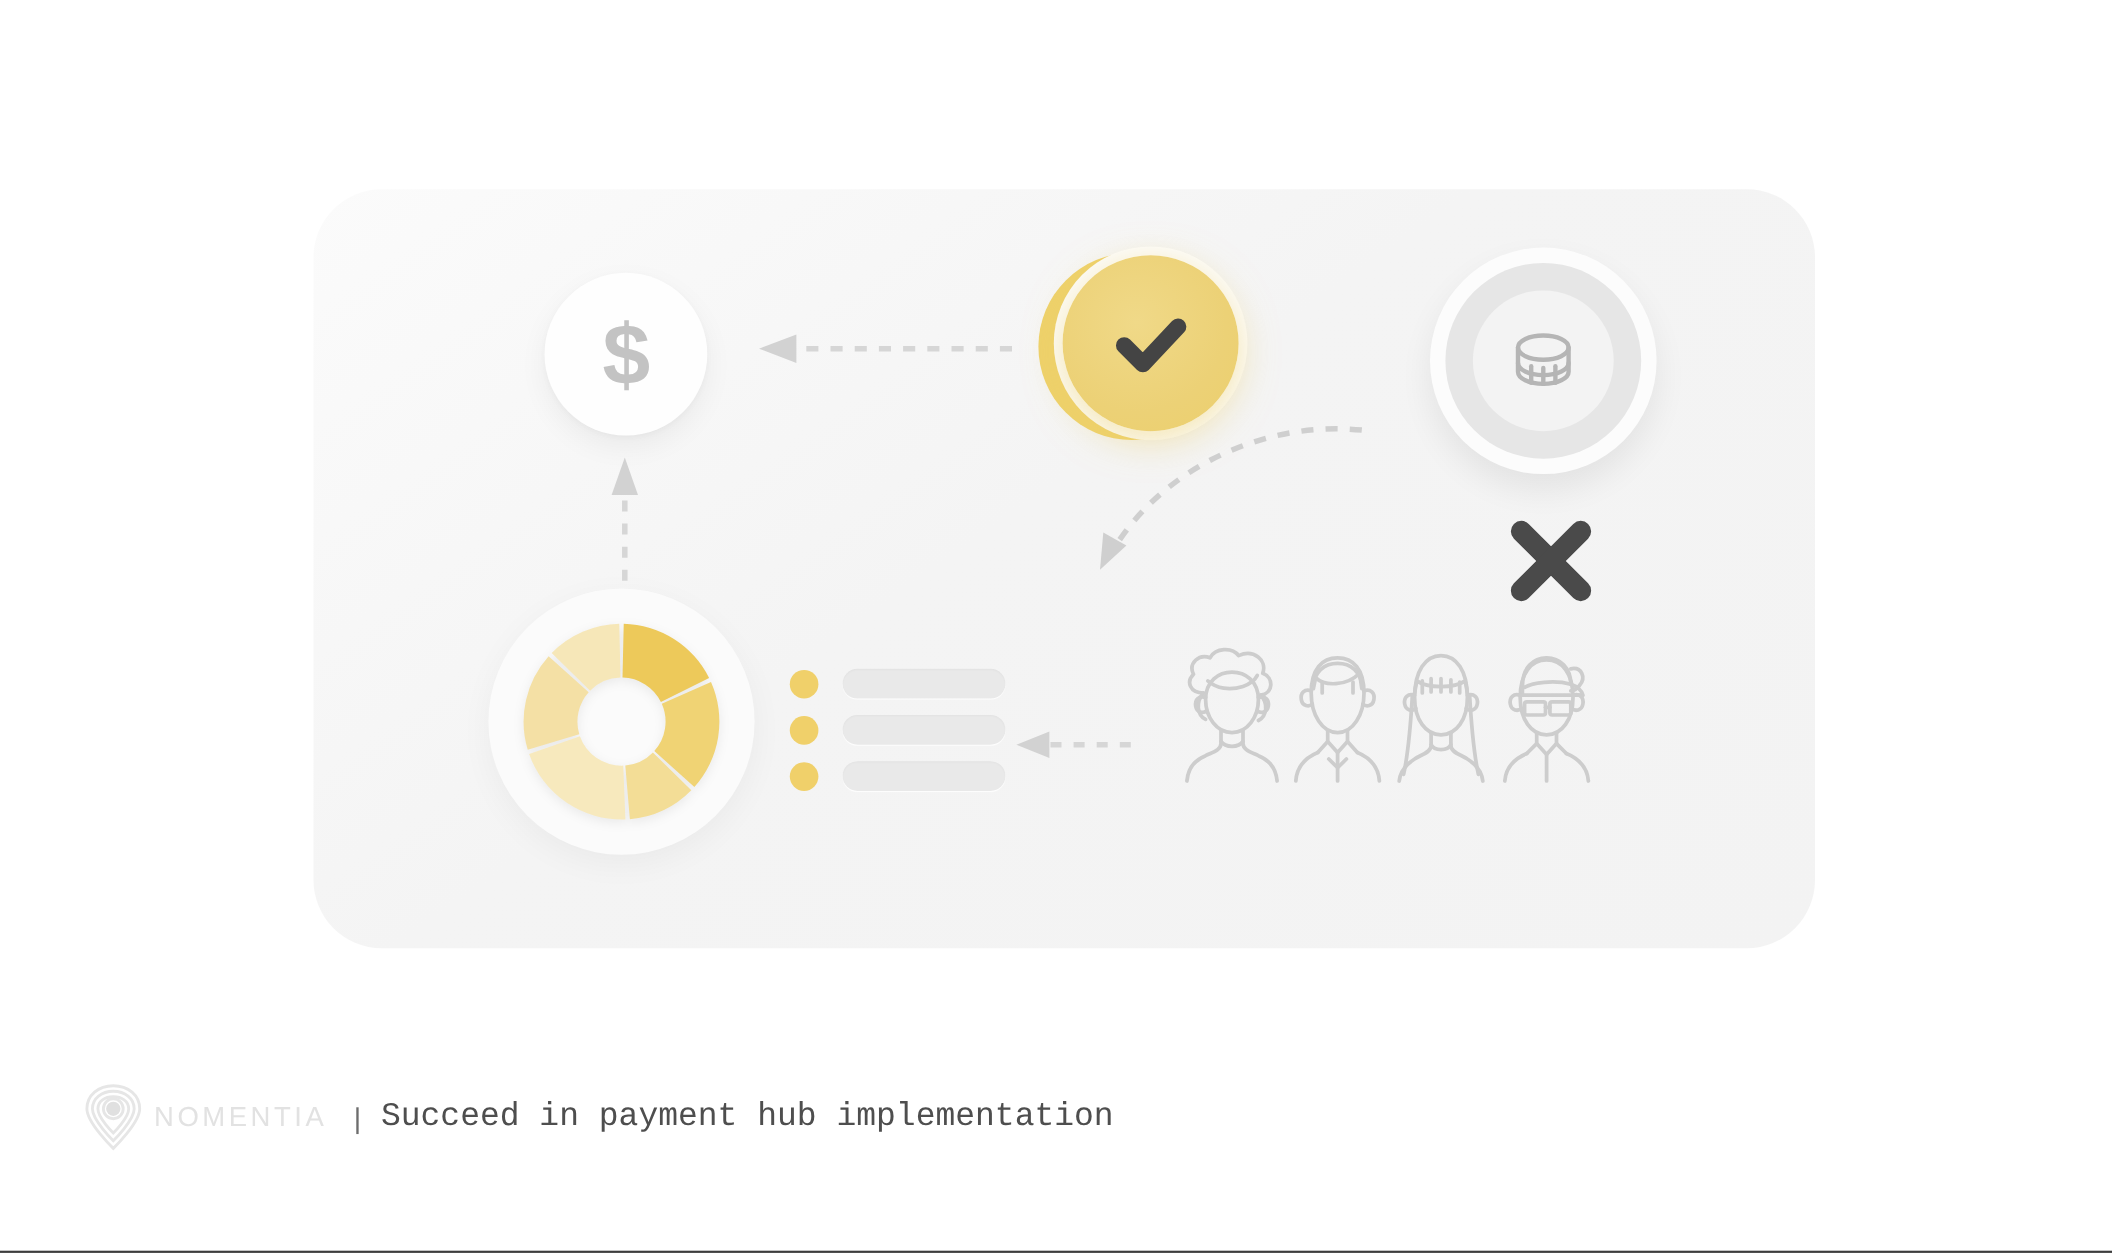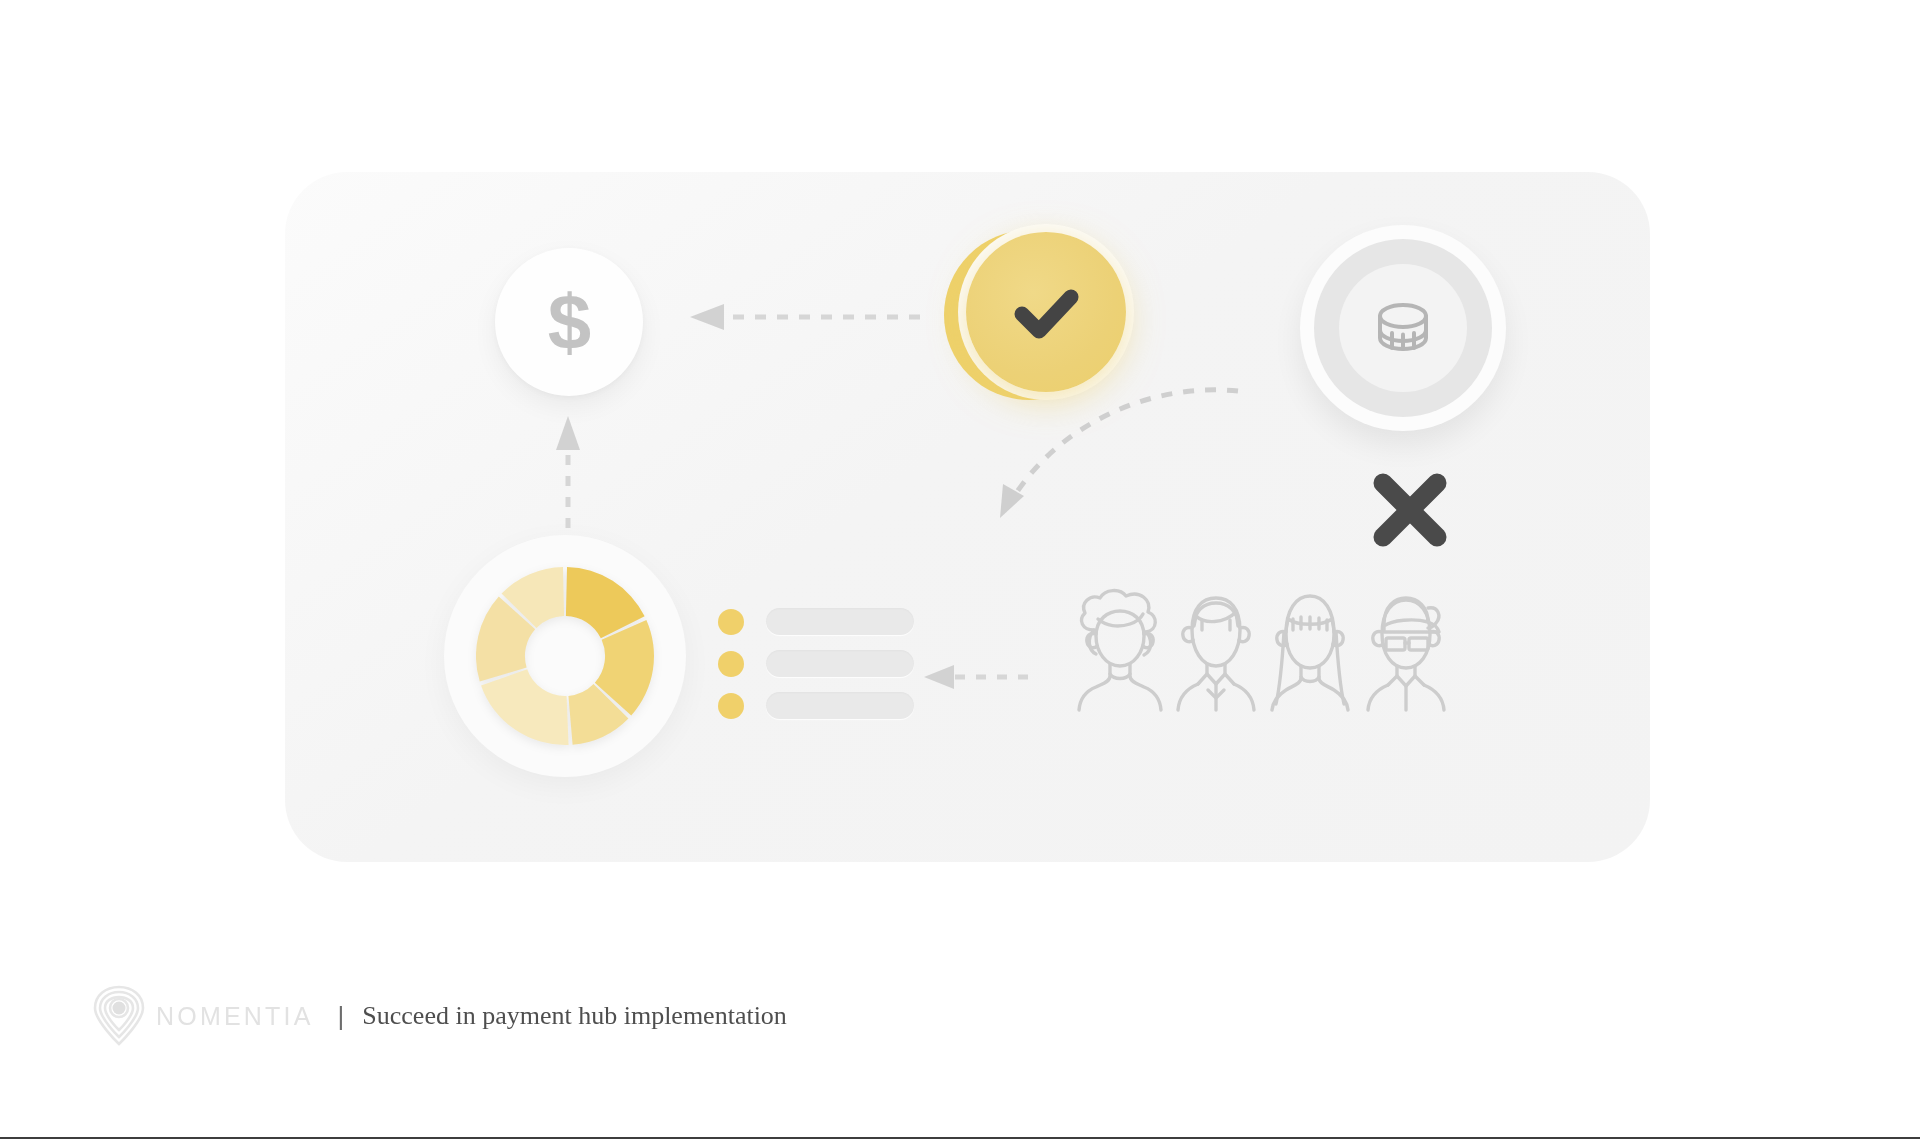--- a/index.html
+++ b/index.html
@@ -168,21 +168,21 @@
   .arrows {
     position: absolute;
     left: 0; top: 0;
     width: 1920px; height: 1139px;
     pointer-events: none;
   }
 
   
   .footer {
     position: absolute;
-    left: 88px;
+    left: 72px;
     top: 985px;
     display: flex;
     align-items: center;
   }
   .footer-logo-mark { width: 62px; height: 62px; flex:none; }
   .footer-logo-mark svg { display:block; }
   .footer-wordmark {
     font-family: "Liberation Sans", sans-serif;
     font-size: 25px;
     letter-spacing: 3.2px;
@@ -191,22 +191,22 @@
     margin-left: 6px;
     white-space: nowrap;
   }
   .footer-divider {
     color: #6d6d6d;
     font-size: 26px;
     margin: 0 18px 0 24px;
     font-weight: 300;
   }
   .footer-caption {
-    font-family: Liberation Serif, serif;
-    font-size: 26px;
+    font-family: Liberation Mono, monospace;
+    font-size: 30px;
     color: #4e4e4e;
     white-space: nowrap;
   }
 
   
   .bottom-rule {
     position: absolute;
     left: 0; bottom: 0;
     width: 1920px; height: 2px;
     background: #3d3d3d;

